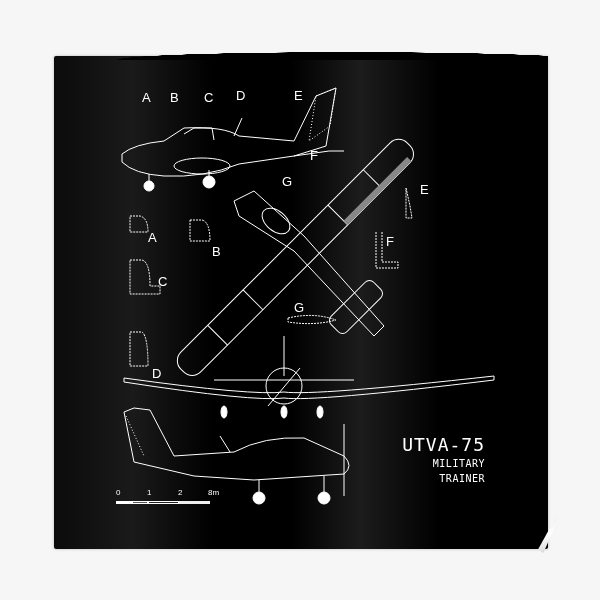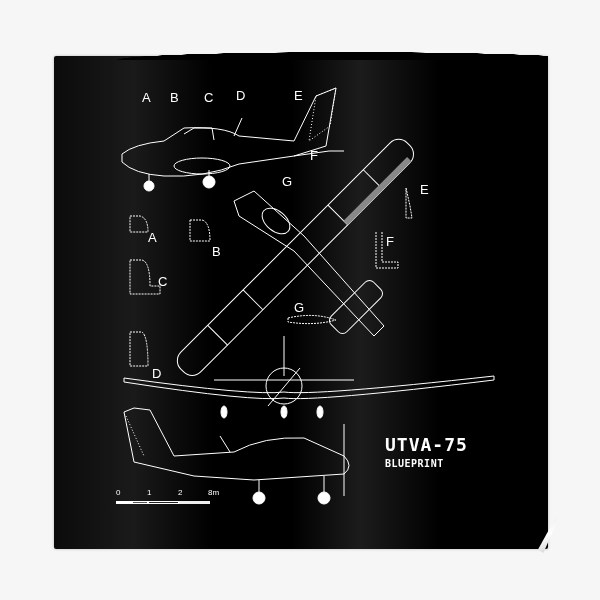--- a/index.html
+++ b/index.html
@@ -15,22 +15,22 @@
     background: radial-gradient(ellipse at 60% 100%, #000 55%, transparent 56%);
   }
   .curl {
     position:absolute; right:-8px; bottom:-4px; width:18px; height:36px;
     background: linear-gradient(160deg,#e8e8e8,#ffffff 50%,#cfcfcf);
     clip-path: polygon(100% 0, 100% 20%, 30% 100%, 0 90%);
   }
   svg.art { position:absolute; left:0; top:0; }
   .lbl { fill:#fff; font-family:"Liberation Sans", sans-serif; font-size:13px; }
   .title-block {
-    position:absolute; left:331px; top:378px; width:100px; text-align:left;
-    color:#fff; font-family:"DejaVu Sans Mono", monospace; font-weight:bold;
+    position:absolute; left:331px; top:378px; width:100px; text-align:right;
+    color:#fff; font-family:"DejaVu Sans Mono", monospace; font-weight:normal;
   }
   .title-main { font-size:18px; letter-spacing:1px; line-height:22px; }
   .title-sub { font-size:10px; line-height:15px; letter-spacing:0.5px; }
   .scale { position:absolute; left:62px; top:432px; width:120px; height:30px; }
   .scale span { position:absolute; top:0; color:#fff; font-size:8px; font-family:"Liberation Sans", sans-serif; }
   .scale .bar { position:absolute; top:13px; height:3px; }
 </style>
 </head>
 <body>
 
@@ -117,17 +117,17 @@
     <span style="left:62px">2</span>
     <span style="left:92px">8m</span>
     <div class="bar" style="left:0;width:16px;background:#fff;"></div>
     <div class="bar" style="left:16px;width:16px;background:#555;border:1px solid #fff;box-sizing:border-box;"></div>
     <div class="bar" style="left:32px;width:31px;background:#222;border:1px solid #fff;box-sizing:border-box;"></div>
     <div class="bar" style="left:63px;width:31px;background:#eee;"></div>
   </div>
 
   <div class="title-block">
     <div class="title-main">UTVA-75</div>
-    <div class="title-sub">BLUEPRINT</div>
+    <div class="title-sub">MILITARY TRAINER</div>
   </div>
 
   <div class="curl"></div>
 </div>
 
 </body></html>

